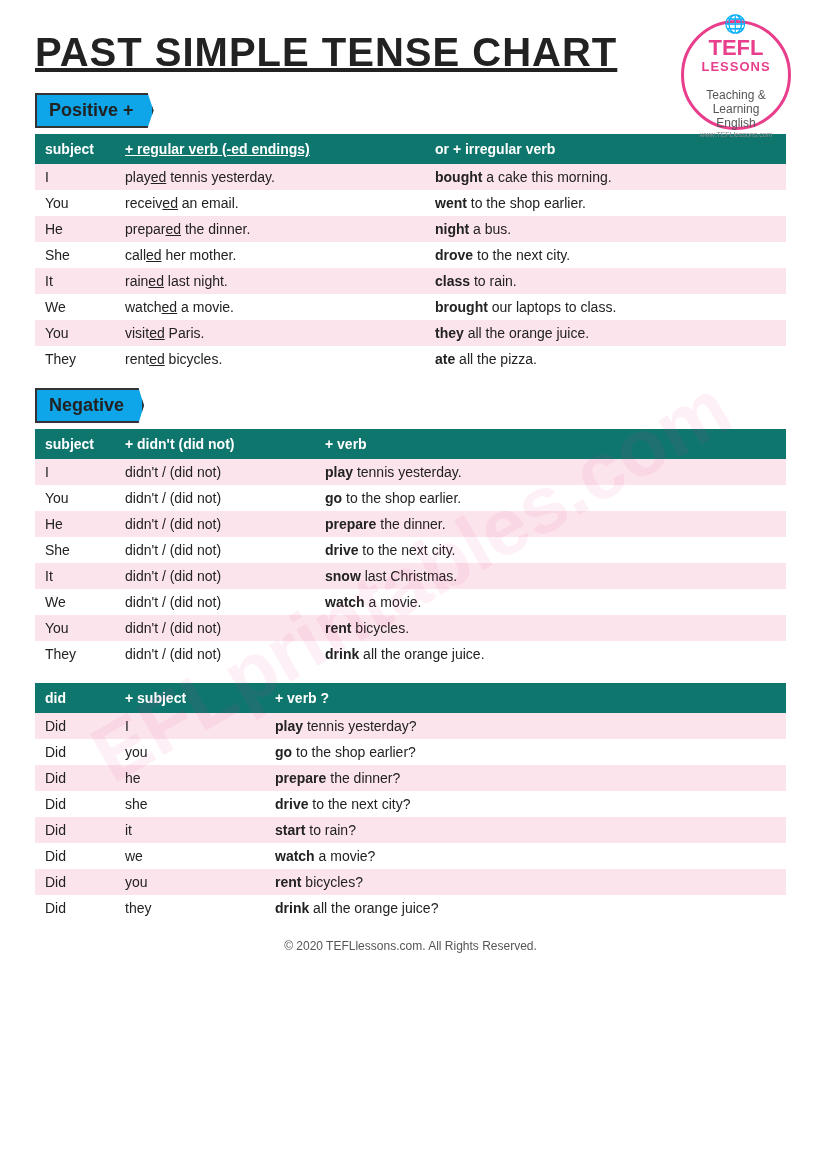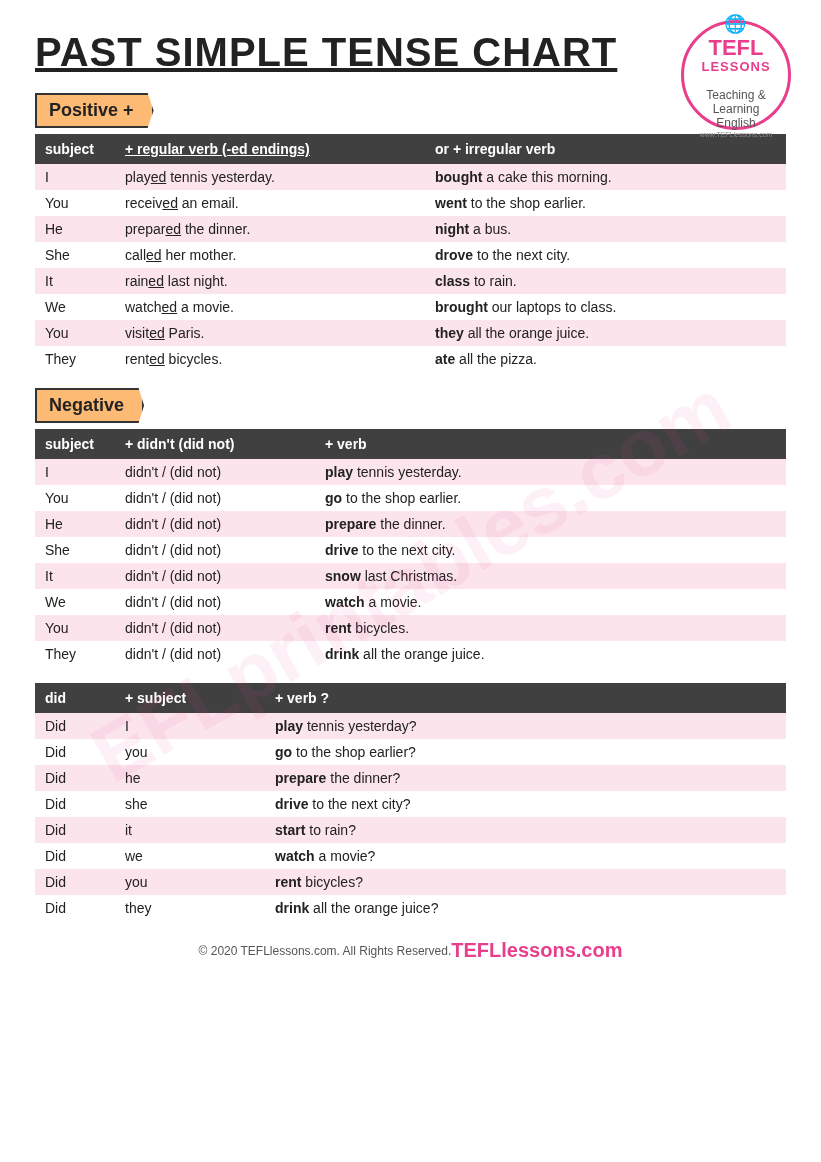--- a/index.html
+++ b/index.html
@@ -58,21 +58,21 @@
     }
     .logo-globe {
       font-size: 18px;
       color: #3a7bd5;
       margin-bottom: 2px;
     }
 
     
     .section-label {
       display: inline-block;
-      background: #fdba74;
+      background: #0ea5e9;
       border: 2.5px solid #333;
       padding: 5px 18px 5px 12px;
       font-size: 18px;
       font-weight: 700;
       color: #222;
       margin-bottom: 0px;
       position: relative;
       clip-path: polygon(0 0, 95% 0, 100% 50%, 95% 100%, 0 100%);
       margin-bottom: 6px;
     }
@@ -88,21 +88,21 @@
     }
 
     
     .tense-table {
       width: 100%;
       border-collapse: collapse;
       margin-bottom: 16px;
       font-size: 14px;
     }
     .tense-table th {
-      background: #404040;
+      background: #0f766e;
       color: #fff;
       padding: 7px 10px;
       font-weight: 700;
       text-align: left;
       font-size: 14px;
     }
     .tense-table td {
       padding: 5px 10px;
       vertical-align: top;
       color: #222;
@@ -336,16 +336,13 @@
           <td>Did</td>
           <td>they</td>
           <td><b>drink</b> all the orange juice?</td>
         </tr>
       </tbody>
   </table>
 </div>
 
 <div class="footer">
   <span>© 2020 TEFLlessons.com. All Rights Reserved.</span>
-  <span class="footer-logo">
-    <span>TEFL</span><span style="color:#e83e8c">lessons.com</span>
-  </span>
 </div>
 
 </body></html>

